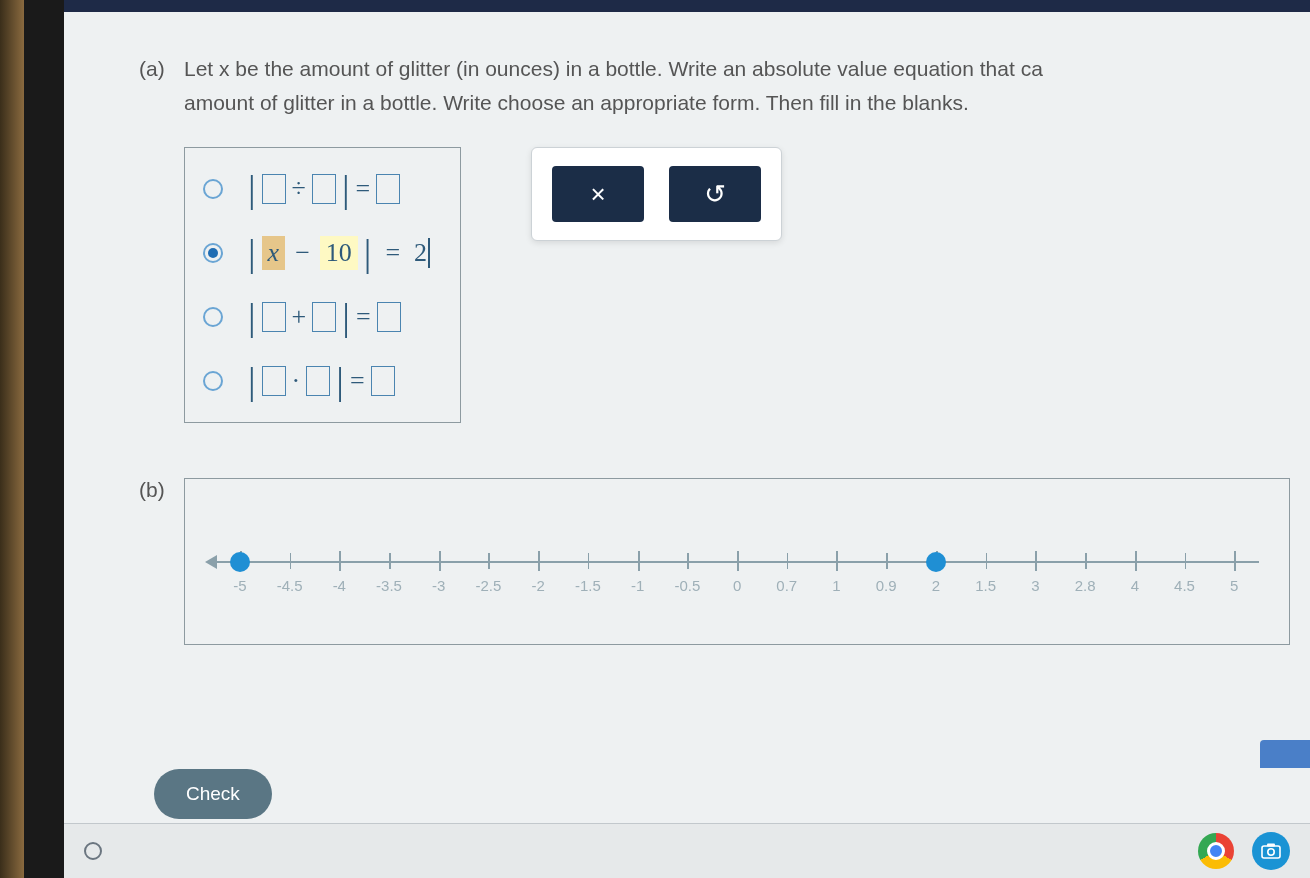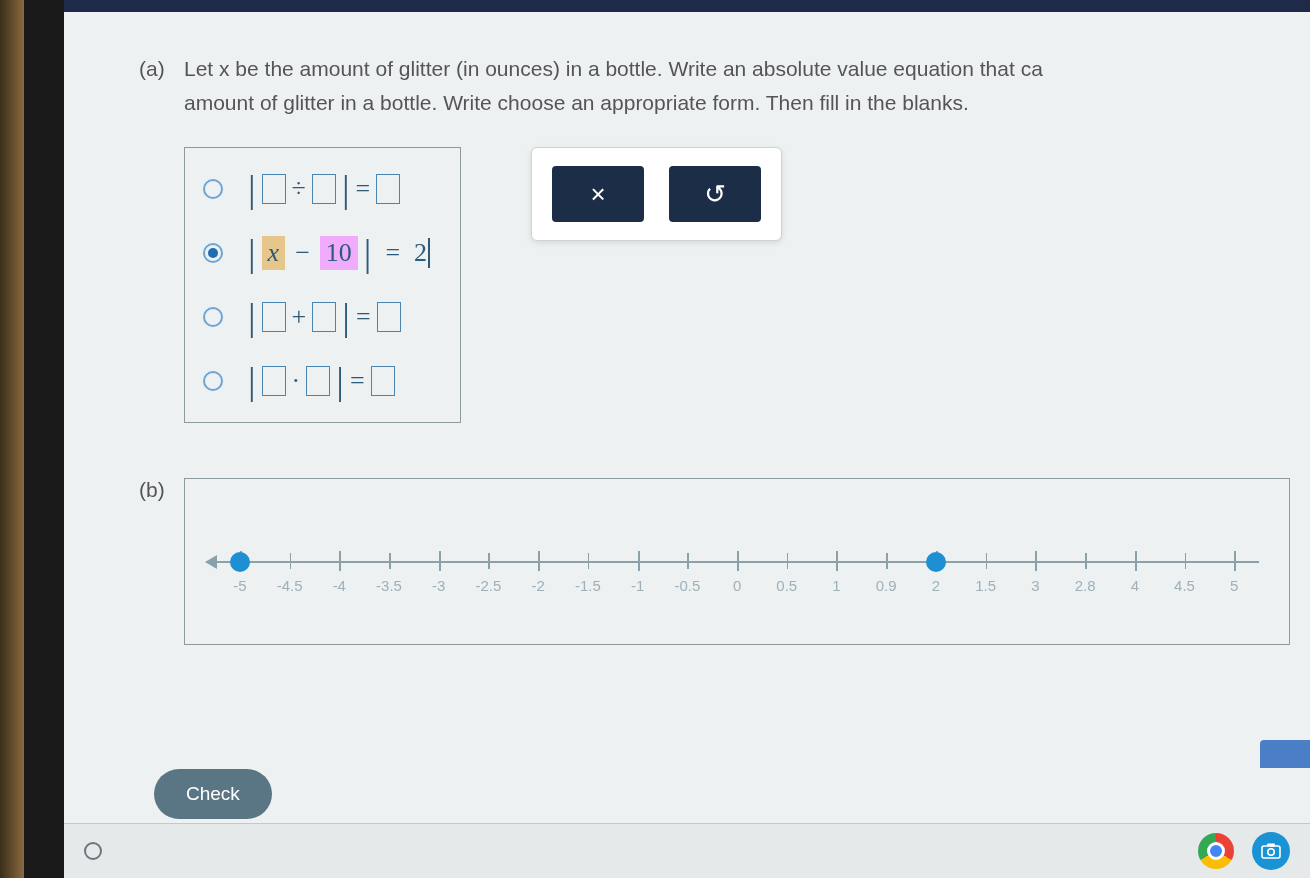--- a/index.html
+++ b/index.html
@@ -93,21 +93,21 @@
     border: 1.5px solid #4a84b0;
     display: inline-block;
     vertical-align: middle;
   }
   .filled {
     background: #e6c68a;
     padding: 2px 6px;
     font-style: italic;
   }
   .filled2 {
-    background: #f0abfc;
+    background: #fef9c3;
     padding: 2px 6px;
   }
   .cursor {
     border-right: 2px solid #2e5a7a;
     padding-right: 1px;
   }
   .toolbar {
     display: flex;
     gap: 25px;
     background: #fff;
@@ -374,21 +374,21 @@
           <div class="tick major">
             <div class="tick-label">-1</div>
           </div>
           <div class="tick">
             <div class="tick-label">-0.5</div>
           </div>
           <div class="tick major">
             <div class="tick-label">0</div>
           </div>
           <div class="tick">
-            <div class="tick-label">0.5</div>
+            <div class="tick-label">0.7</div>
           </div>
           <div class="tick major">
             <div class="tick-label">1</div>
           </div>
           <div class="tick">
             <div class="tick-label">0.9</div>
           </div>
           <div class="tick major">
             <div class="tick-label">2</div>
           </div>

